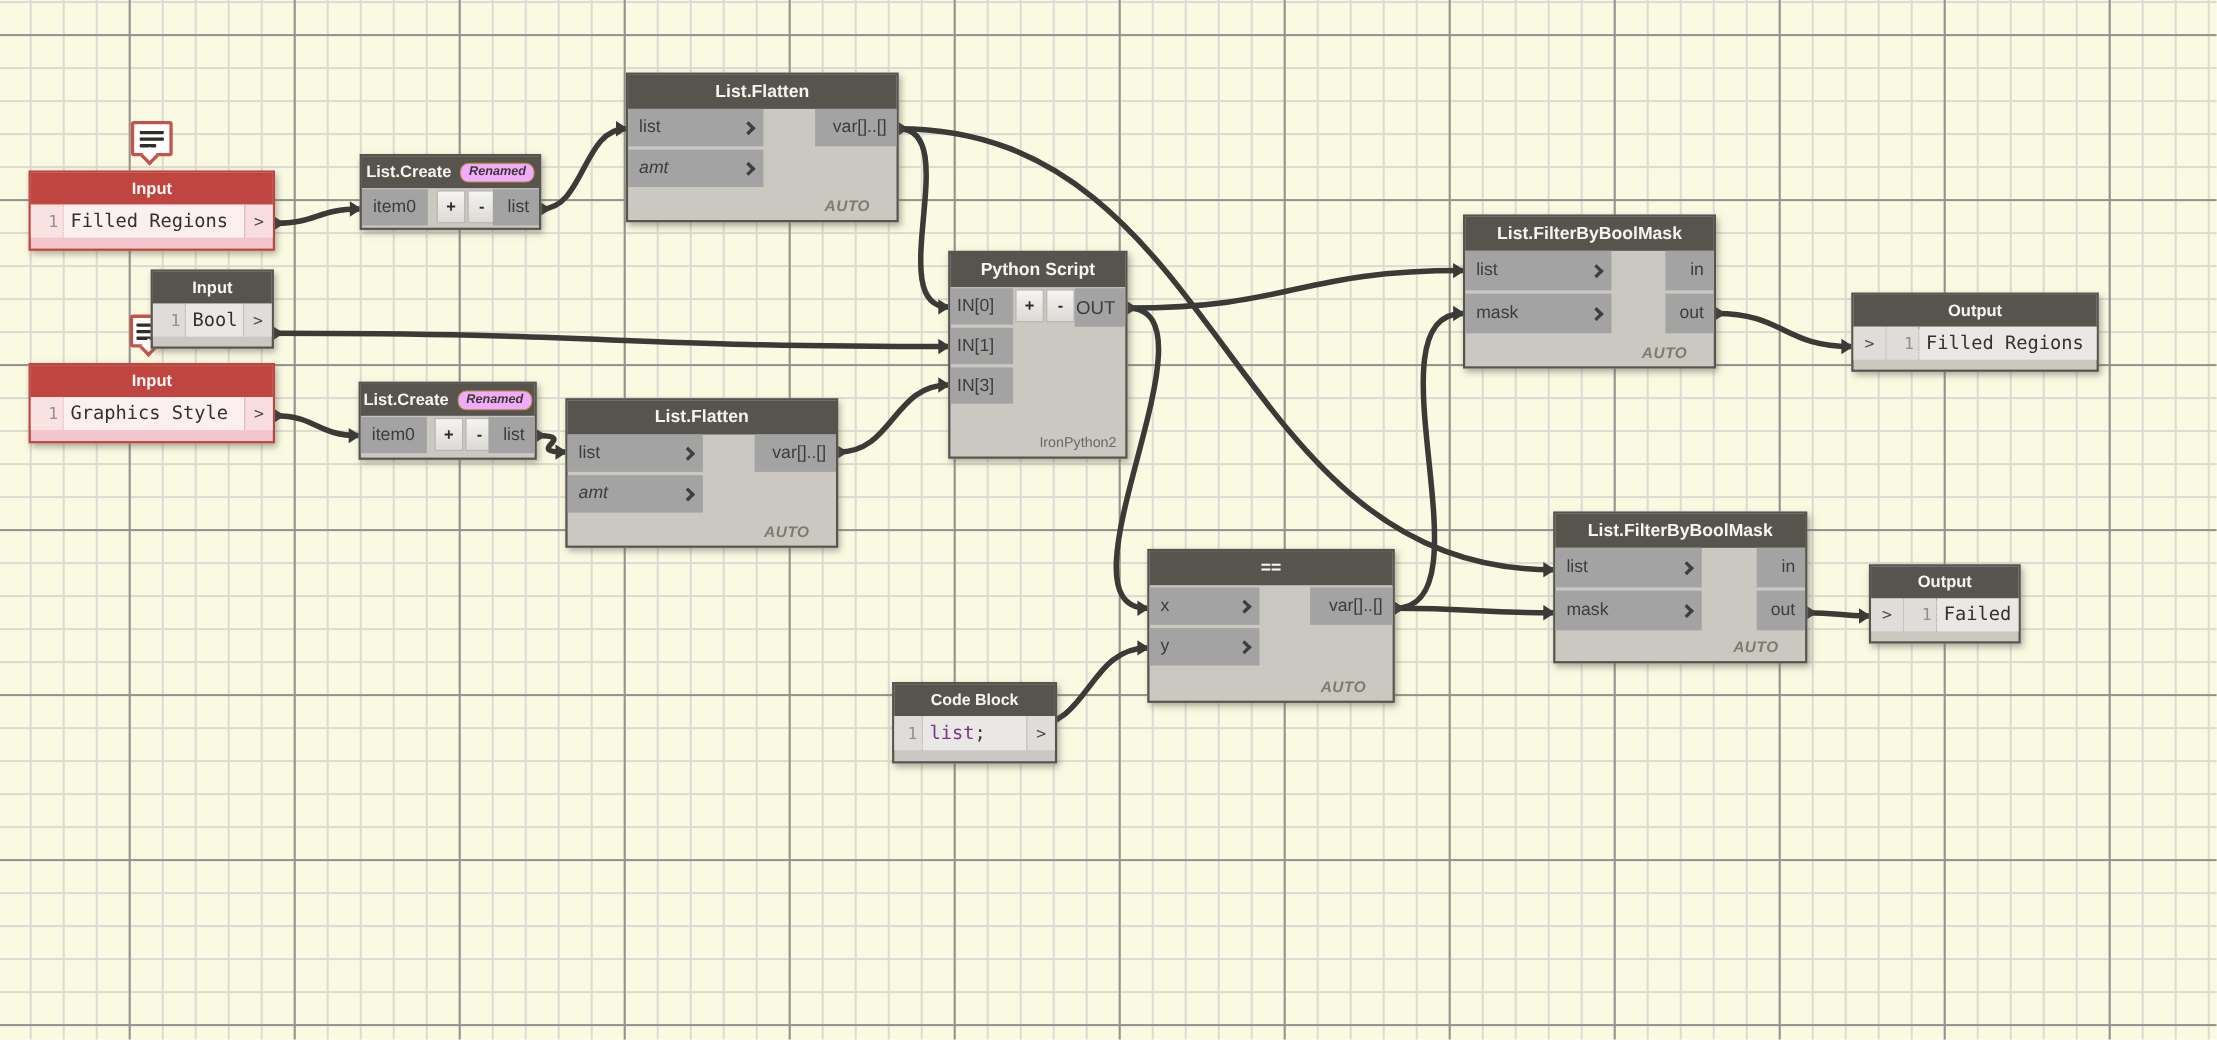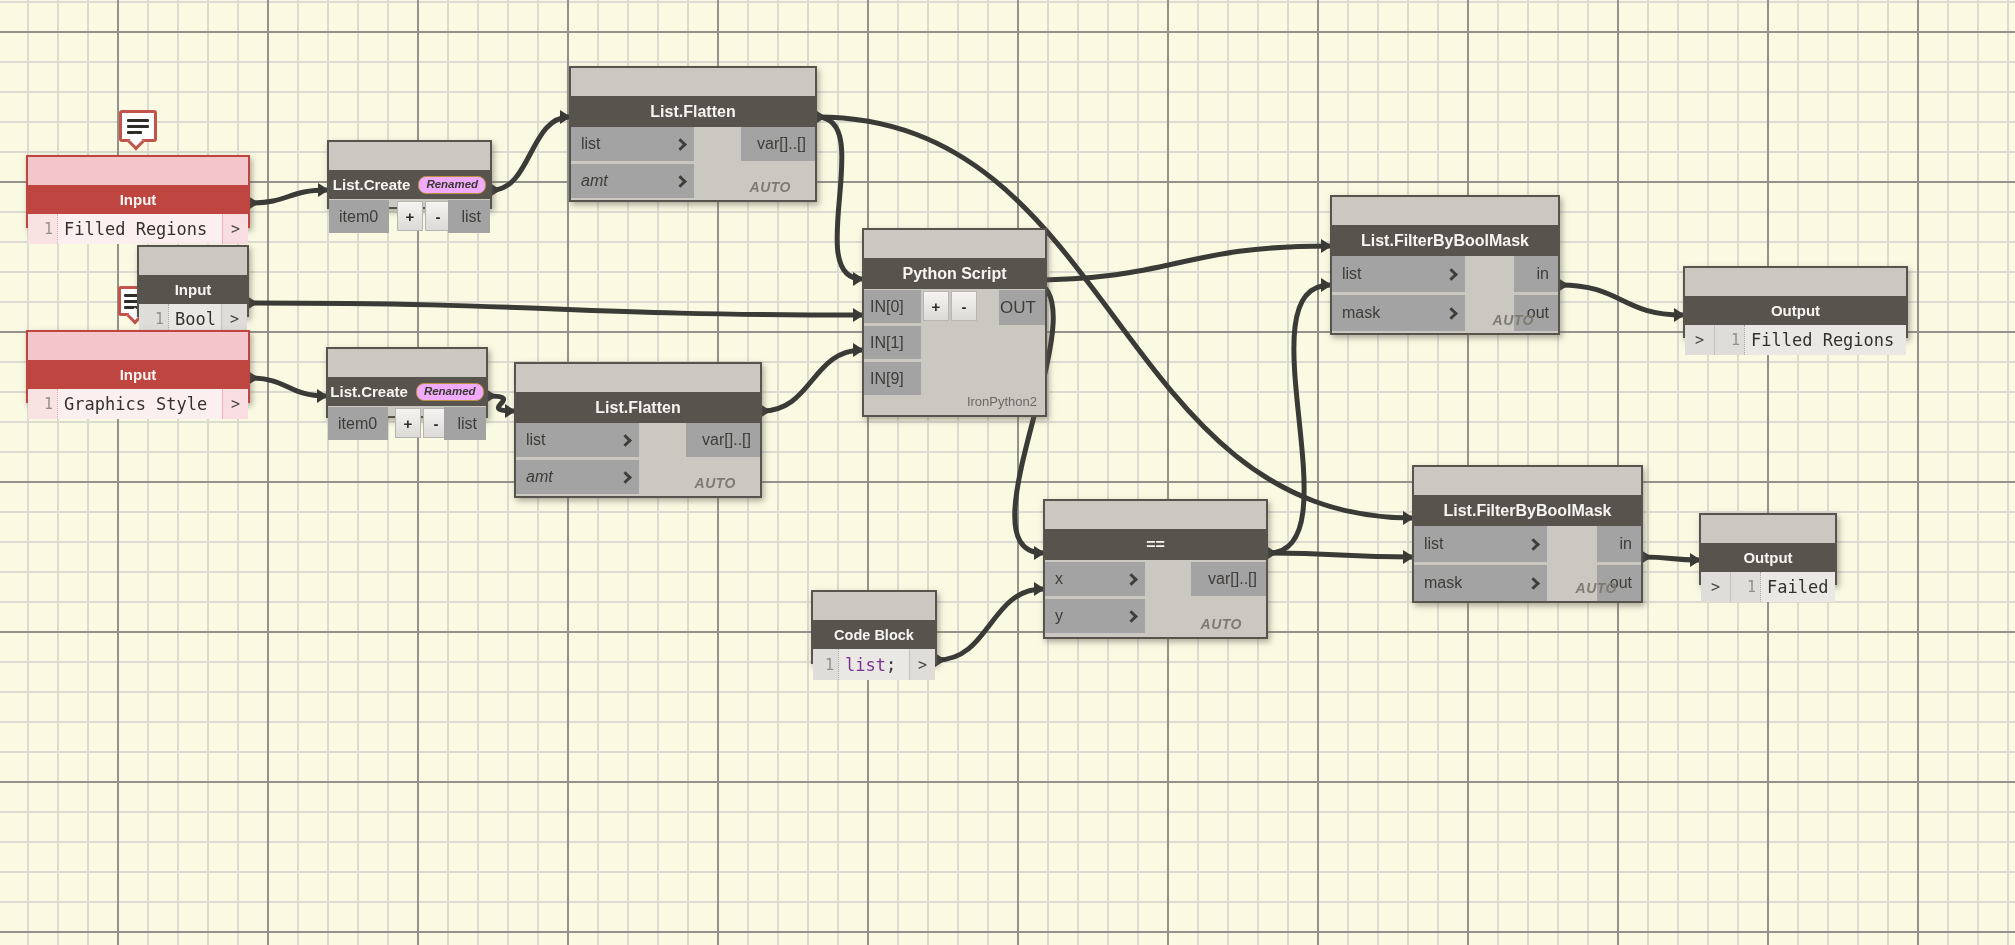--- a/index.html
+++ b/index.html
@@ -16,21 +16,21 @@
     background-position:117px 0,0 31px,27px 0,0 1px;
     font-family:"Liberation Sans",sans-serif;
   }
   #wires{position:absolute;left:0;top:0;z-index:1;}
   .wire{fill:none;stroke:#3A3A37;stroke-width:5;stroke-linecap:round;}
   .nub{fill:#3A3A37;}
 
   .node{position:absolute;z-index:2;border:2px solid #57544E;background:#CBC8C2;
         box-shadow:2px 3px 6px rgba(95,90,80,.5);display:flex;flex-direction:column;}
   .hdr{height:31px;flex:0 0 31px;background:#57544E;color:#F7F5F1;display:flex;
-       align-items:center;justify-content:center;gap:8px;font-weight:bold;font-size:16px;margin-top:28px;}
+       align-items:center;justify-content:center;gap:8px;font-weight:bold;font-size:16px;}
   .hdr.small{font-size:15px;height:29px;flex-basis:29px;}
   .body{position:relative;flex:1;}
   .pin,.pout{position:absolute;background:#a3a3a3;display:flex;align-items:center;
        font-size:16px;color:#3E3C38;}
   .pin{justify-content:space-between;padding:0 9px 0 10px;left:0;}
   .pout{justify-content:flex-end;padding:0 9px;right:0;}
   .chev{width:9px;height:9px;border-top:3px solid #403E3A;border-right:3px solid #403E3A;
         transform:rotate(45deg);flex:0 0 auto;margin-left:6px;}
   .auto{position:absolute;right:24px;bottom:5px;font-size:14px;font-weight:bold;
         color:#7E7B73;letter-spacing:.5px;font-style:italic;}
@@ -239,33 +239,33 @@
         <span style="font-style:italic">amt</span>
         <span class="chev"></span>
       </div>
       <div class="pout" style="top:0;height:34px;width:74px;">
         <span>var[]..[]</span>
       </div>
       <div class="auto">AUTO</div>
     </div>
   </div>
 
-  <div class="node" style="left:862px;top:228px;width:185px;height:189px;">
+  <div class="node" style="left:862px;top:228px;width:163px;height:189px;">
     <div class="hdr">
       <span>Python Script</span>
     </div>
     <div class="body">
       <div class="pin" style="top:1px;height:33px;width:57px;padding:0 6px;">
         <span>IN[0]</span>
       </div>
       <div class="pin" style="top:37px;height:33px;width:57px;padding:0 6px;">
         <span>IN[1]</span>
       </div>
       <div class="pin" style="top:73px;height:33px;width:57px;padding:0 6px;">
-        <span>IN[9]</span>
+        <span>IN[3]</span>
       </div>
       <div class="btn" style="left:59px;top:2px;">+</div>
       <div class="btn" style="left:87px;top:2px;">-</div>
       <div class="pout" style="top:1px;height:35px;width:46px;font-size:17px;">
         <span>OUT</span>
       </div>
       <div class="engine">IronPython2</div>
     </div>
   </div>
 
@@ -350,21 +350,21 @@
     <div class="hdr small">
       <span>Output</span>
     </div>
     <div class="iorow">
       <span class="pcell" style="border-left:none;border-right:1px solid rgba(0,0,0,.12);width:30px;flex-basis:30px;">&gt;</span>
       <span class="gut">1</span>
       <span class="val">Failed</span>
     </div>
   </div>
 
-  <div class="node g" style="left:811px;top:590px;width:126px;height:74px;">
+  <div class="node g" style="left:811px;top:620px;width:150px;height:74px;">
     <div class="hdr small" style="font-size:14.5px;">
       <span>Code Block</span>
     </div>
     <div class="iorow" style="height:31px;flex-basis:31px;">
       <span class="gut" style="width:26px;flex-basis:26px;">1</span>
       <span class="val"><span class="code-null">list</span><span class="code-semi">;</span></span>
       <span class="pcell">&gt;</span>
     </div>
   </div>
 

